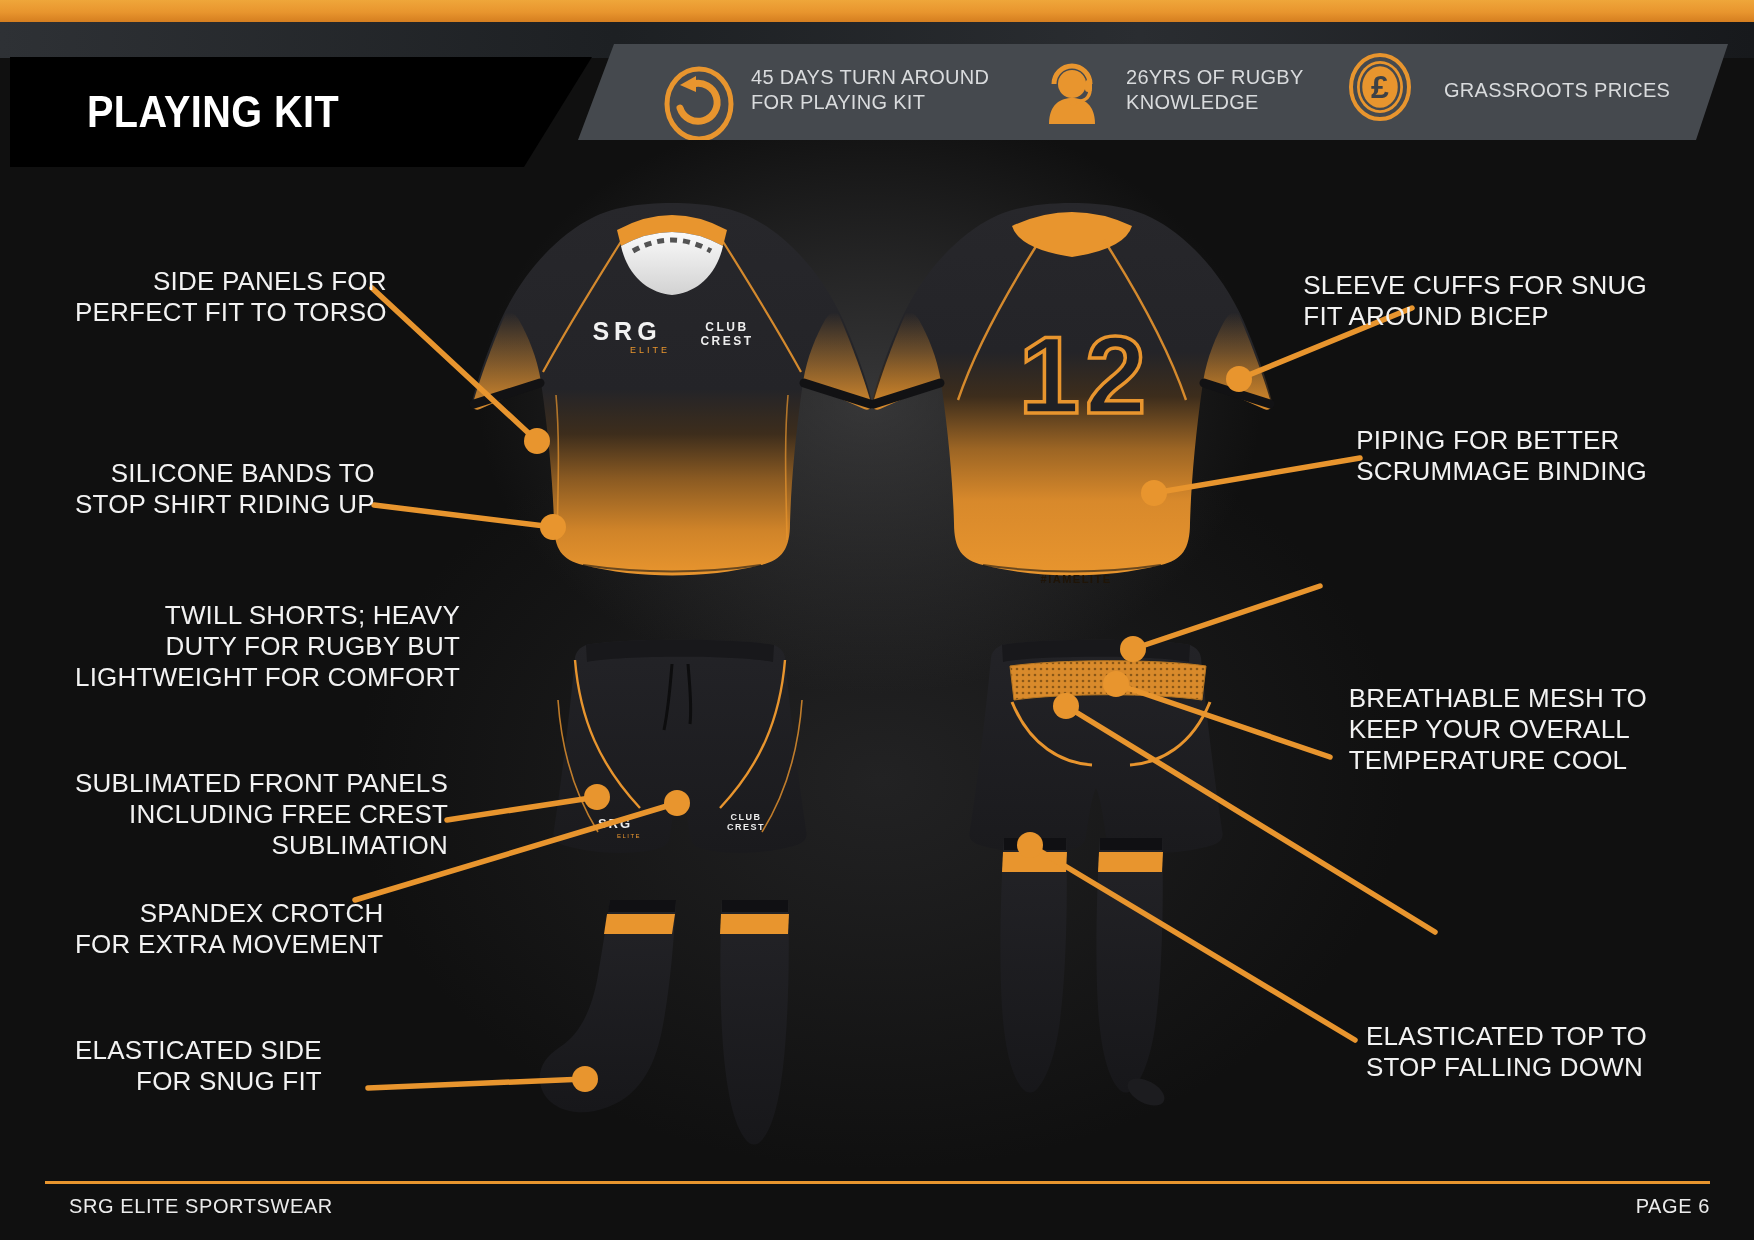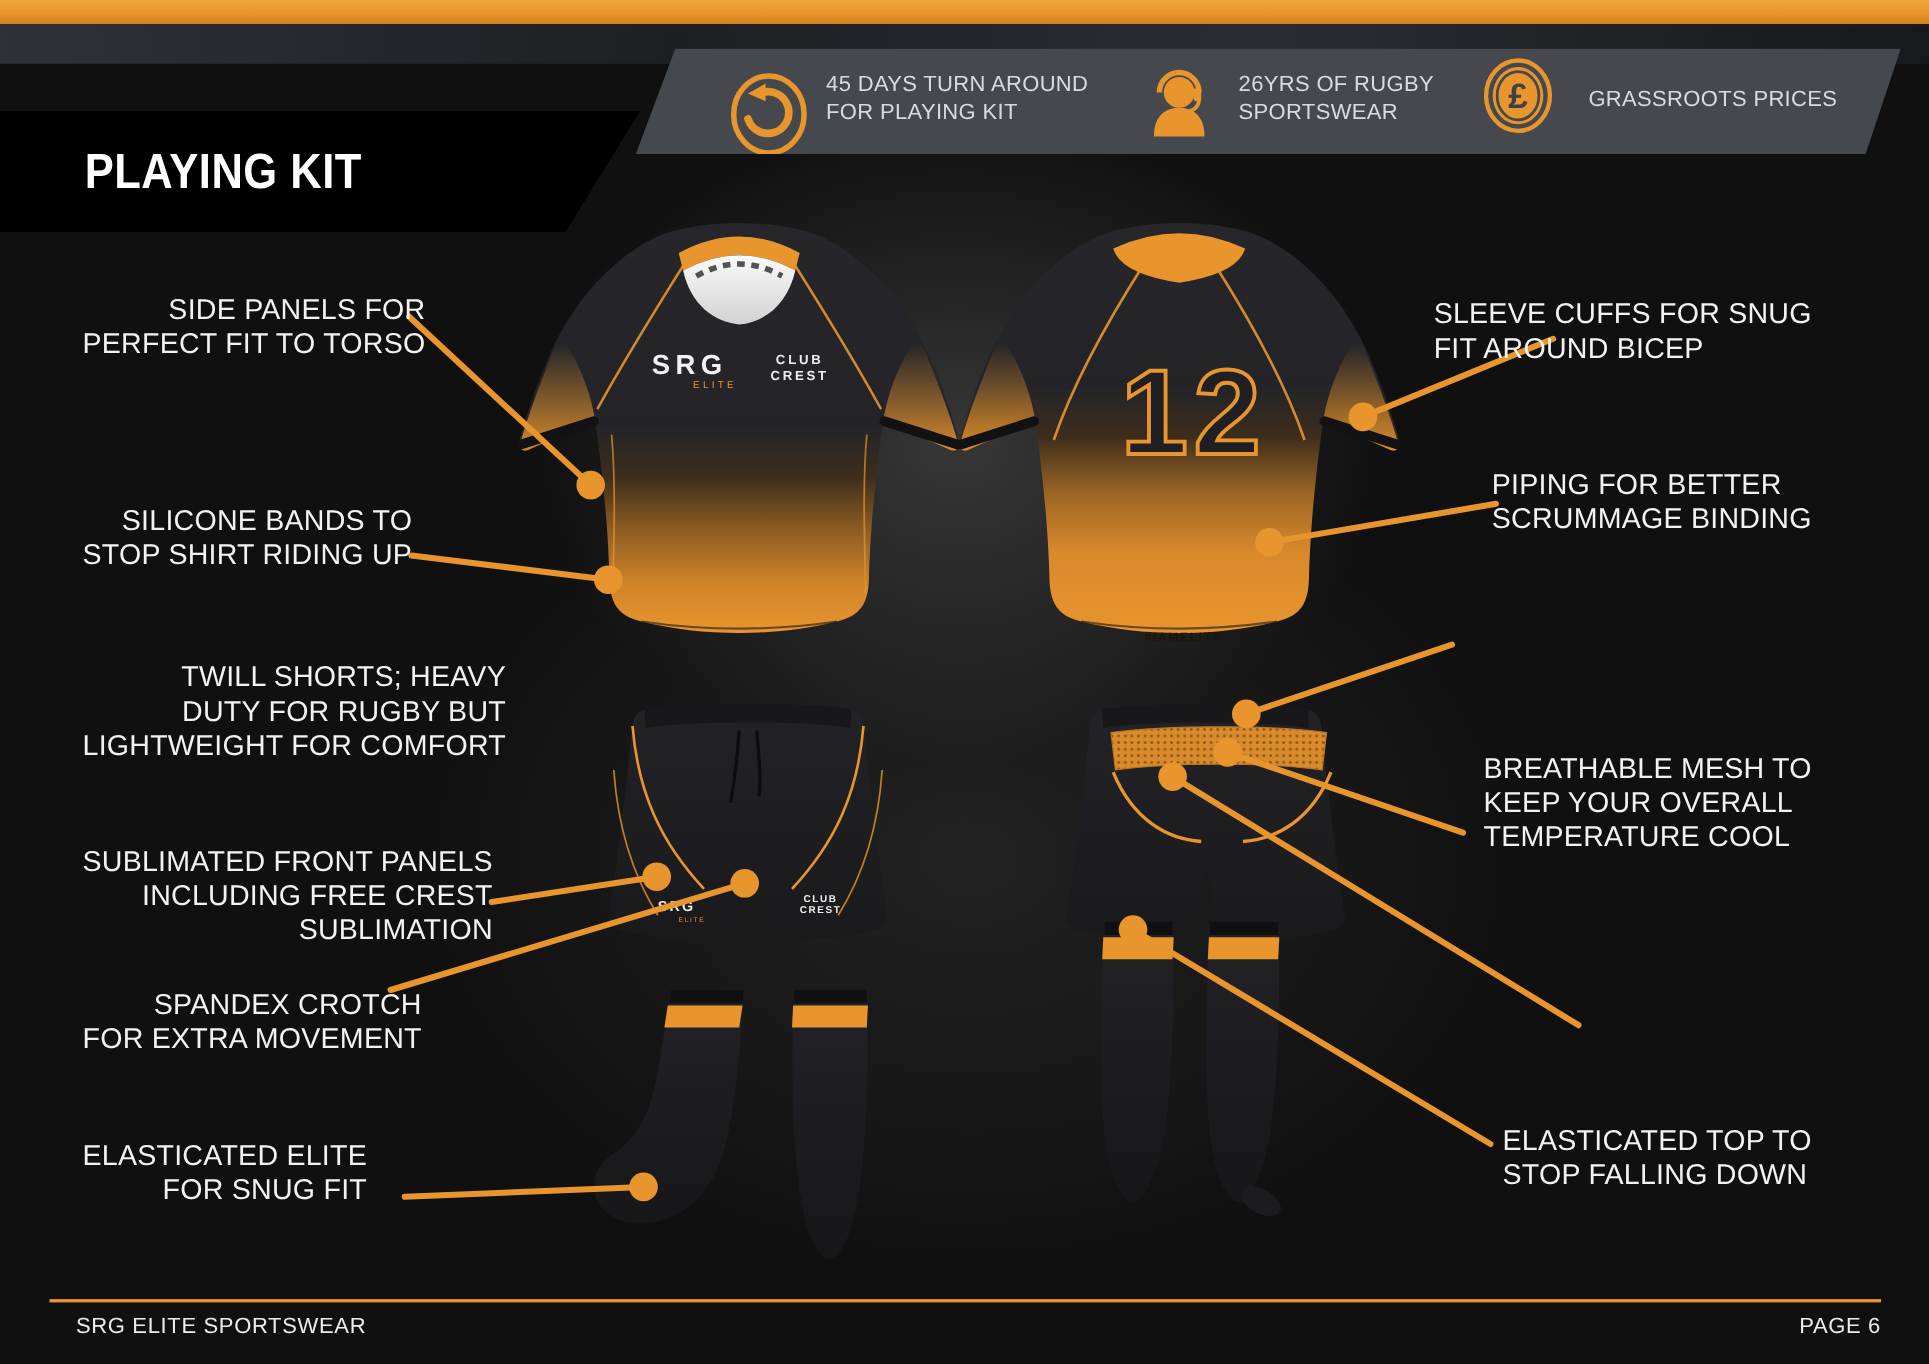--- a/index.html
+++ b/index.html
@@ -8,22 +8,22 @@
     font-family:"Liberation Sans",sans-serif;
     background:
       radial-gradient(ellipse 560px 420px at 870px 400px, rgba(86,86,88,.55), rgba(86,86,88,0) 70%),
       radial-gradient(ellipse 700px 520px at 880px 780px, rgba(52,52,54,.5), rgba(52,52,54,0) 75%),
       #101010;
   }
   .topbar{position:absolute;left:0;top:0;width:1754px;height:22px;
     background:linear-gradient(180deg,#efa63a,#E8952E 55%,#d57e1f);}
   .substrip{position:absolute;left:0;top:22px;width:1754px;height:36px;
     background:linear-gradient(90deg,#2e3135,#1d2023 35%,#2a2d31 65%,#17191c);}
-  .banner{position:absolute;left:0;top:57px;width:582px;height:110px;background:#000;
-    clip-path:polygon(0 0,100% 0,calc(100% - 68px) 100%,0 100%);margin-top:44px;}
+  .banner{position:absolute;left:10px;top:57px;width:582px;height:110px;background:#000;
+    clip-path:polygon(0 0,100% 0,calc(100% - 68px) 100%,0 100%);}
   .title{position:absolute;left:77px;top:30px;color:#fff;font-weight:bold;font-size:45px;
     line-height:50px;letter-spacing:.5px;transform:scaleX(.88);transform-origin:left top;}
   .badgebar{position:absolute;left:578px;top:44px;width:1150px;height:96px;background:#45494E;
     clip-path:polygon(36px 0,100% 0,calc(100% - 32px) 100%,0 100%);}
   .badge-icon{position:absolute;top:0;}
   .badge-label{position:absolute;color:#D9DBDD;font-size:20px;line-height:25px;
     letter-spacing:.3px;white-space:pre-line;}
   .lbl-1{left:173px;top:21px;}
   .lbl-2{left:548px;top:21px;}
   .lbl-3{left:866px;top:34px;}
@@ -60,21 +60,21 @@
 
     <svg class="badge-icon" style="left:464px;top:18px" width="60" height="66" viewBox="0 0 60 66">
       <circle cx="30" cy="22" r="14" fill="#E8952E"></circle>
       <path d="M 7 62 C 7 42 19 36 30 36 C 41 36 53 42 53 62 Z" fill="#E8952E"></path>
       <path d="M 12 22 A 18 18 0 0 1 48 22" fill="none" stroke="#E8952E" stroke-width="5"></path>
       <rect x="43" y="18" width="7" height="12" rx="3" fill="#E8952E"></rect>
       <path d="M 48 28 C 48 37 40 40 32 40" fill="none" stroke="#E8952E" stroke-width="3.5"></path>
       <circle cx="31" cy="40" r="3.5" fill="#E8952E"></circle>
     </svg>
     <div class="badge-label lbl-2">26YRS OF RUGBY
-SPORTSWEAR</div>
+KNOWLEDGE</div>
 
     <svg class="badge-icon" style="left:771px;top:8px" width="62" height="70" viewBox="0 0 62 70">
       <ellipse cx="31" cy="35" rx="29" ry="32" fill="none" stroke="#E8952E" stroke-width="4"></ellipse>
       <ellipse cx="31" cy="35" rx="23" ry="26" fill="#E8952E"></ellipse>
       <ellipse cx="31" cy="35" rx="19" ry="22" fill="none" stroke="#45494E" stroke-width="2.5"></ellipse>
       <text x="31" y="46" text-anchor="middle" font-size="32" font-weight="bold" fill="#3D4146">£</text>
     </svg>
     <div class="badge-label lbl-3">GRASSROOTS PRICES</div>
   </div>
 
@@ -249,21 +249,21 @@
   <div class="callout" style="left:75px;top:458px">SILICONE BANDS TO
 STOP SHIRT RIDING UP</div>
   <div class="callout" style="left:75px;top:600px">TWILL SHORTS; HEAVY
 DUTY FOR RUGBY BUT
 LIGHTWEIGHT FOR COMFORT</div>
   <div class="callout" style="left:75px;top:768px">SUBLIMATED FRONT PANELS
 INCLUDING FREE CREST
 SUBLIMATION</div>
   <div class="callout" style="left:75px;top:898px">SPANDEX CROTCH
 FOR EXTRA MOVEMENT</div>
-  <div class="callout" style="left:75px;top:1035px">ELASTICATED ELITE
+  <div class="callout" style="left:75px;top:1035px">ELASTICATED SIDE
 FOR SNUG FIT</div>
 
   <div class="callout right" style="top:270px">SLEEVE CUFFS FOR SNUG
 FIT AROUND BICEP</div>
   <div class="callout right" style="top:425px">PIPING FOR BETTER
 SCRUMMAGE BINDING</div>
   <div class="callout right" style="top:683px">BREATHABLE MESH TO
 KEEP YOUR OVERALL
 TEMPERATURE COOL</div>
   <div class="callout right" style="top:1021px">ELASTICATED TOP TO

